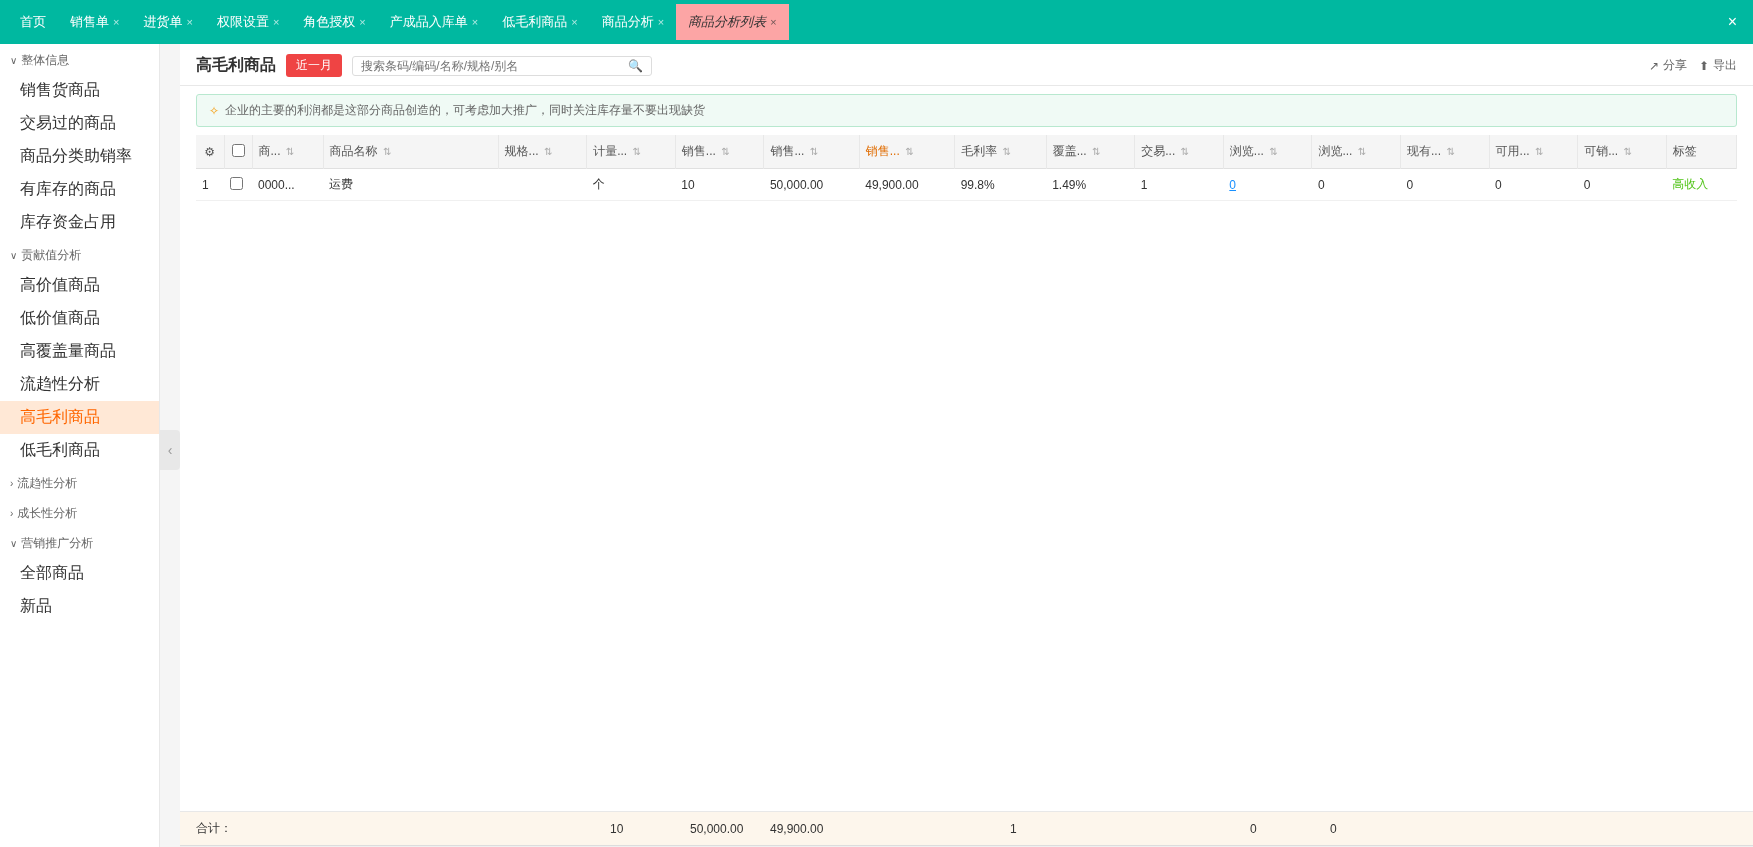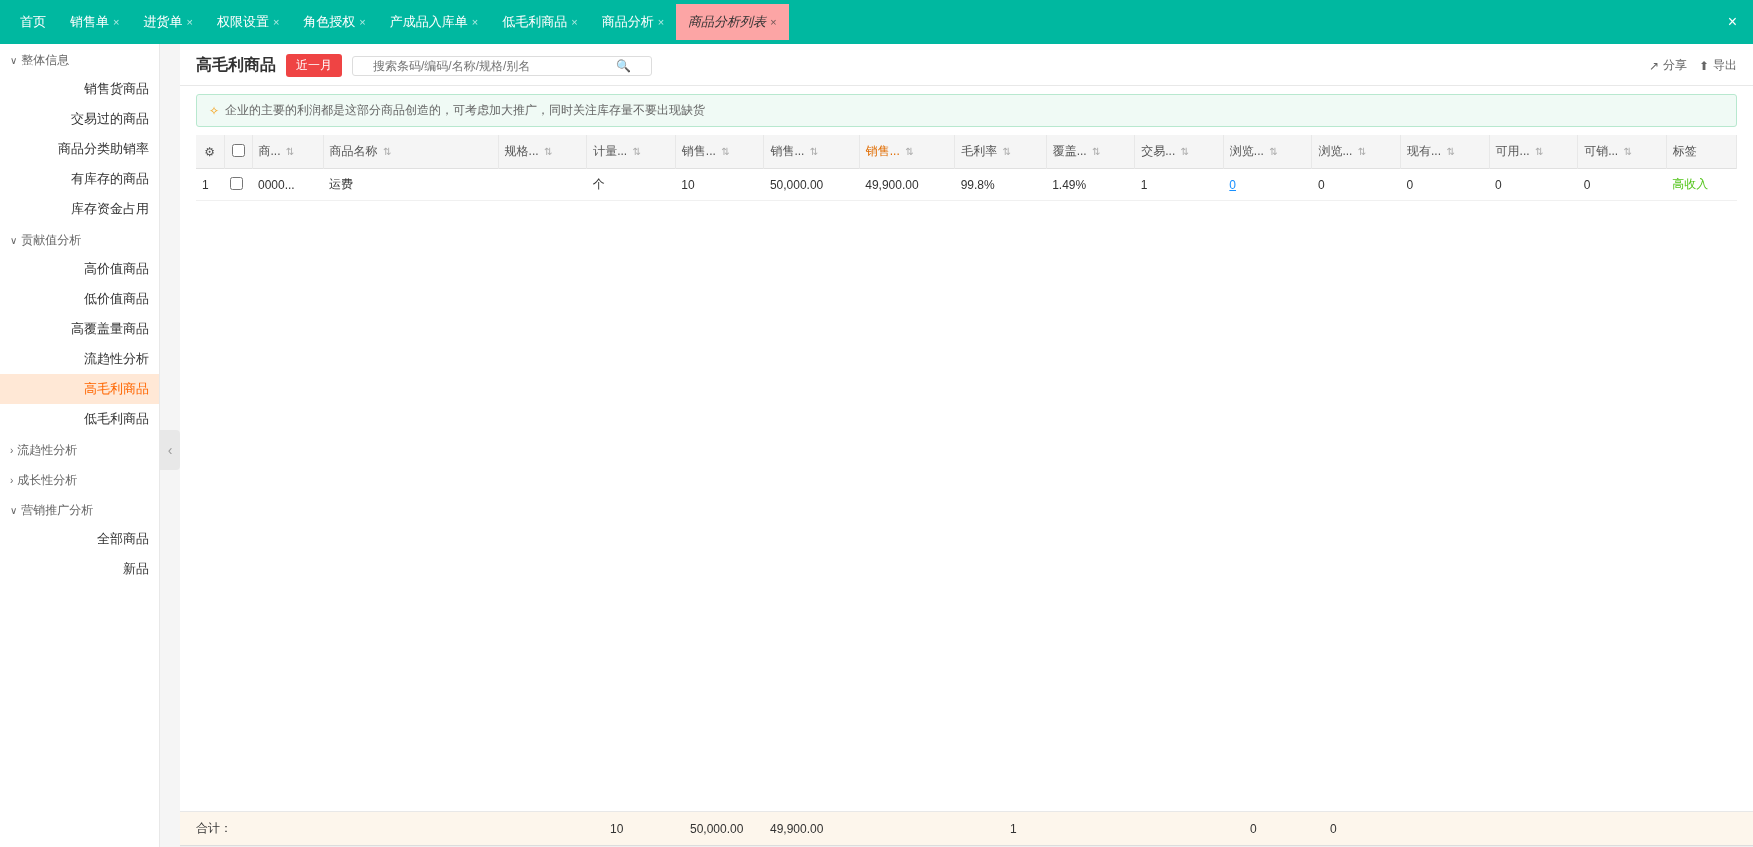--- a/index.html
+++ b/index.html
@@ -63,22 +63,21 @@
       font-size: 12px;
       display: flex;
       align-items: center;
       cursor: pointer;
     }
     .sidebar-group-header .arrow { margin-right: 4px; font-size: 10px; }
     .sidebar-item {
       padding: 6px 10px 6px 20px;
       color: #333;
       cursor: pointer;
-      font-size: 13px;
-      text-align: right;
+      font-size: 16px;
     }
     .sidebar-item.active {
       background: #ffe8d6;
       color: #ff6600;
     }
 
     
     .content {
       flex: 1;
       display: flex;
@@ -108,21 +107,21 @@
       border-radius: 3px;
       padding: 3px 10px;
       font-size: 12px;
       cursor: pointer;
     }
     .search-box {
       display: flex;
       align-items: center;
       border: 1px solid #ddd;
       border-radius: 3px;
-      padding: 2px 20px;
+      padding: 2px 8px;
       flex: 1;
       max-width: 300px;
     }
     .search-box input {
       border: none;
       outline: none;
       font-size: 12px;
       color: #999;
       width: 100%;
       background: transparent;

